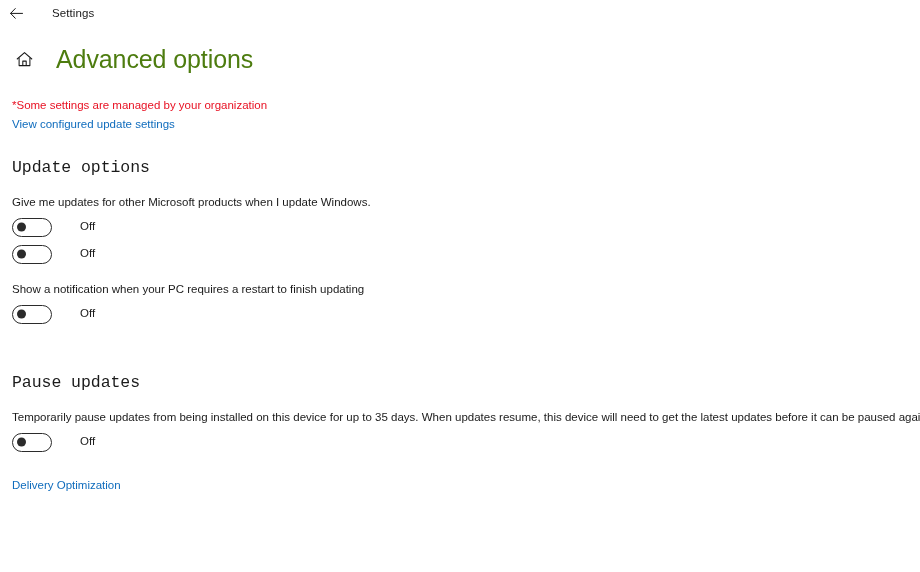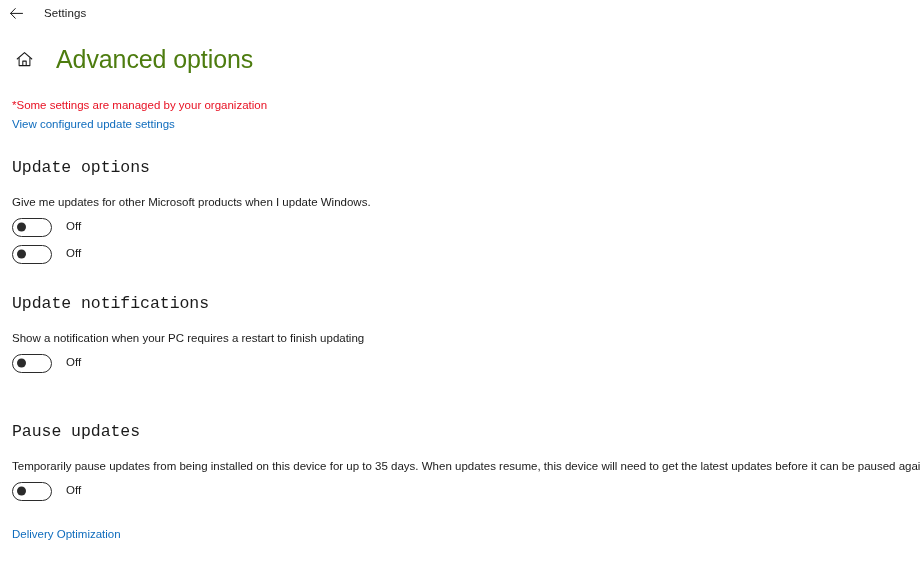--- a/index.html
+++ b/index.html
@@ -16,20 +16,21 @@
     position: relative;
     -webkit-font-smoothing: antialiased;
   }
 
   
   .titlebar {
     height: 26px;
     display: flex;
     align-items: center;
     background: #ffffff;
+    gap: 8px;
   }
   .back-btn {
     width: 28px;
     height: 26px;
     display: flex;
     align-items: center;
     justify-content: center;
     margin-left: 2px;
   }
   .back-btn svg { display: block; }
@@ -128,21 +129,21 @@
     height: 9px;
     border-radius: 50%;
     background: #2b2b2b;
     top: 50%;
     left: 4px;
     transform: translateY(-50%);
   }
   .toggle-state {
     font-size: 11.5px;
     color: #1a1a1a;
-    margin-left: 14px;
+    margin-left: 28px;
     line-height: 1;
   }
 
   .pause-desc {
     font-size: 11.5px;
     color: #1a1a1a;
     line-height: 15px;
     margin-top: 18px;
     white-space: nowrap;
   }
@@ -203,21 +204,20 @@
     <span class="toggle-state">Off</span>
   </div>
 
   <div class="toggle-row">
     <div class="switch" role="switch" aria-checked="false">
       <span class="knob"></span>
     </div>
     <span class="toggle-state">Off</span>
   </div>
 
-  <h2 class="section-title sec-update-notifications">Update notifications</h2>
 
   <div class="setting-label">Show a notification when your PC requires a restart to finish updating</div>
   <div class="toggle-row">
     <div class="switch" role="switch" aria-checked="false">
       <span class="knob"></span>
     </div>
     <span class="toggle-state">Off</span>
   </div>
 
   <h2 class="section-title sec-pause-updates">Pause updates</h2>

